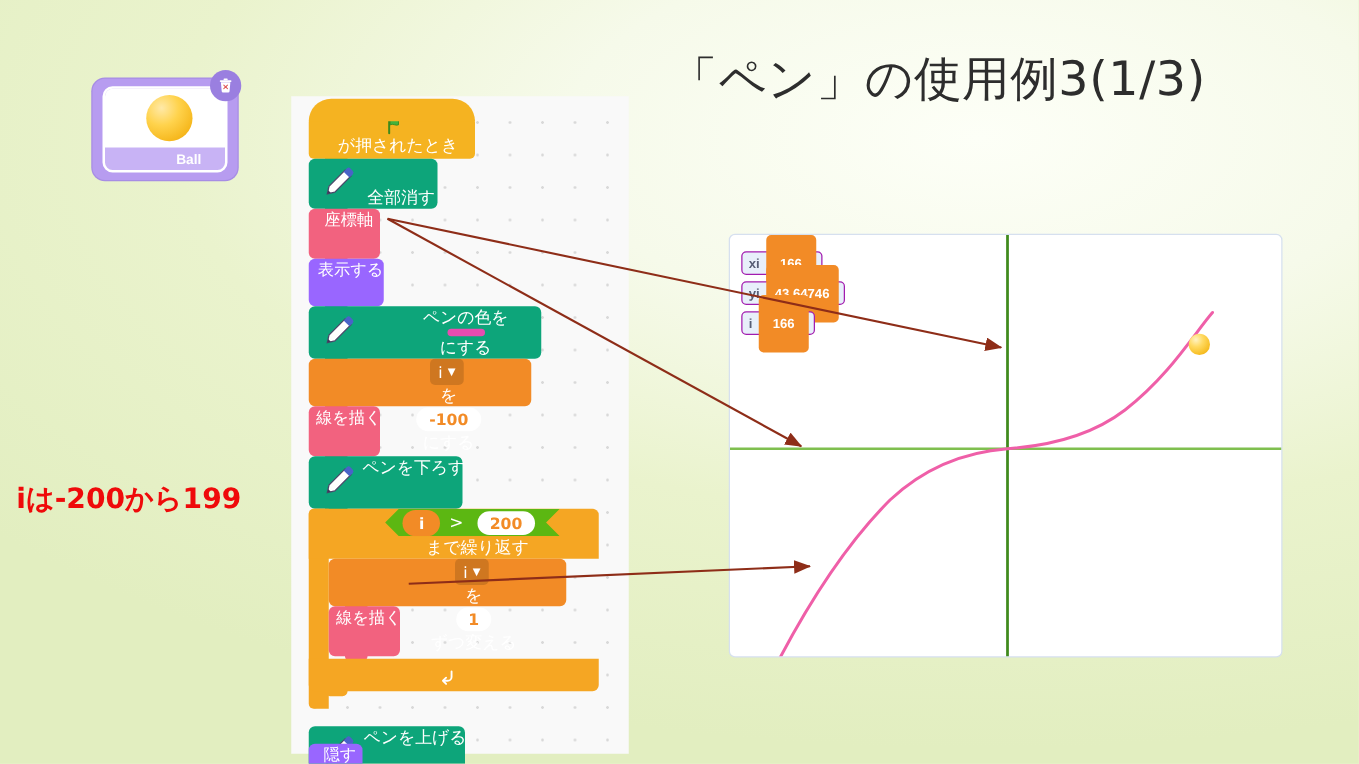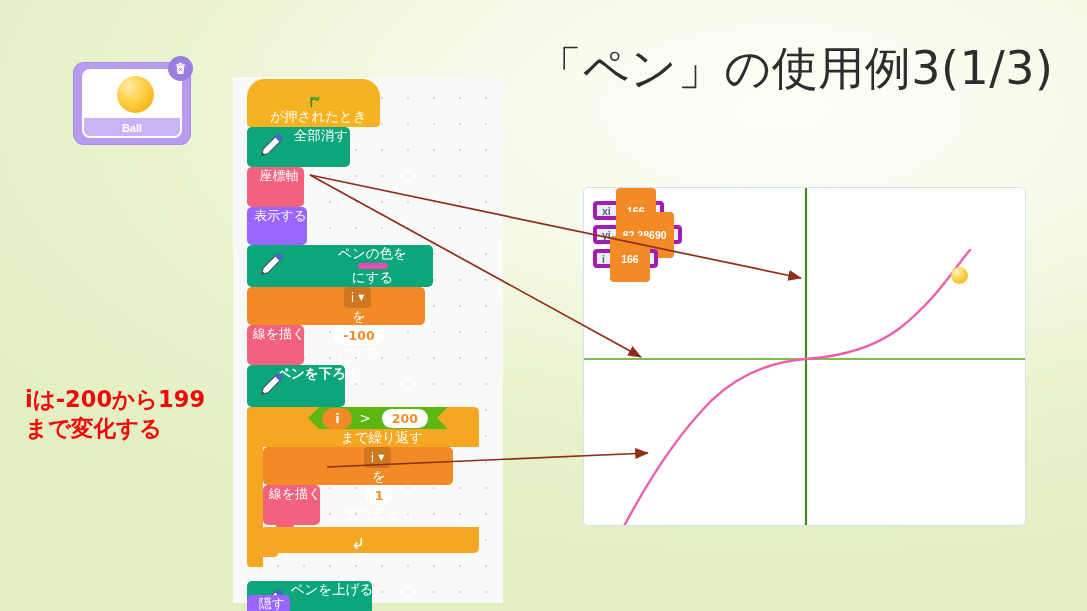--- a/index.html
+++ b/index.html
@@ -20,21 +20,21 @@
     background:
       radial-gradient(ellipse 95% 80% at 72% 18%, #fdfff7 0%, #f6faea 32%, #eaf3cd 62%, #e2eec0 100%);
     overflow: hidden;
   }
 
   
   #slide-title {
     position: absolute;
     left: 536px;
     top: 38px;
-    font-size: 46px;
+    font-size: 38px;
     color: #2d2d2d;
     letter-spacing: 0.5px;
     white-space: nowrap;
     font-family: "DejaVu Sans", "Liberation Sans", sans-serif;
     text-align: center;
   }
 
   
   #sprite-card {
     position: absolute;
@@ -79,20 +79,21 @@
     position: absolute;
     left: 0;
     top: 47px;
     width: 96px;
     height: 20px;
     line-height: 20px;
     text-align: center;
     color: #ffffff;
     font-size: 11px;
     font-weight: bold;
+    padding-left: 19px;
   }
   #sprite-delete {
     position: absolute;
     right: -3px;
     top: -7px;
     width: 25px;
     height: 25px;
     border-radius: 50%;
     background: #9a7fe0;
     display: flex;
@@ -182,21 +183,21 @@
     height: 22px;
     border-radius: 11px;
     background: #e84cb0;
     margin: 0 5px;
     vertical-align: middle;
   }
 
   
   #annotation {
     position: absolute;
-    left: 25px;
+    left: 13px;
     top: 385px;
     width: 215px;
     color: #ef0a0a;
     font-size: 22.5px;
     font-weight: bold;
     line-height: 1.28;
     font-family: "DejaVu Sans", "Liberation Sans", sans-serif;
   }
 
   
@@ -210,21 +211,21 @@
     border: 1px solid #d6e0ef;
     border-radius: 5px;
     box-sizing: border-box;
     overflow: hidden;
   }
   .monitor {
     position: absolute;
     display: inline-flex;
     align-items: center;
     background: #e8effa;
-    border: 4px solid #a21caf;
+    border: 1px solid #a21caf;
     border-radius: 4px;
     padding: 1px 4px 1px 5px;
     height: 19px;
     box-sizing: border-box;
   }
   .mon-name {
     color: #575e75;
     font-size: 10.5px;
     font-weight: bold;
     margin-right: 5px;
@@ -281,21 +282,21 @@
         <svg width="16" height="16" viewBox="0 0 24 24" aria-hidden="true">
           <path d="M5 3v19" stroke="#3f8a1c" stroke-width="2.4" stroke-linecap="round"></path>
           <path d="M6.2 3.6c3.4-2 6.6 1.6 10 0v8.2c-3.4 1.6-6.6-2-10 0V3.6z" fill="#45b23c" stroke="#2f8a22" stroke-width="1"></path>
         </svg>
       </span>
       <span>が押されたとき</span>
       <span class="notch e-notch"></span>
     </div>
     <div style="position:absolute;left:14px;top:2px;width:133px;height:18px;background:#f5b321;border-radius:34px 34px 0 0;"></div>
 
-    <div class="blk c-pen" style="left:14px; top:50px; width:103px; height:40px; border-radius:5px; padding-left:45px;">
+    <div class="blk c-pen" style="left:14px; top:50px; width:103px; height:40px; border-radius:5px; padding-left:45px;justify-content:flex-end;">
       <span class="penicon">
         <svg width="30" height="30" viewBox="0 0 32 32" aria-hidden="true">
           <path d="M22.5 4.4l5 5-13.8 13.8-6.4 1.4 1.4-6.4L22.5 4.4z" fill="#ffffff" stroke="#4a4a6a" stroke-width="1.1"></path>
           <path d="M21.2 5.7l5 5 2.7-2.7a2.2 2.2 0 0 0 0-3.1l-1.9-1.9a2.2 2.2 0 0 0-3.1 0l-2.7 2.7z" fill="#4a63c8"></path>
           <path d="M7.3 24.6l3.1-.7-2.4-2.4-.7 3.1z" fill="#3c3c5a"></path>
         </svg>
       </span>
       <span>全部消す</span>
       <span class="notch p-notch"></span>
     </div>
@@ -333,21 +334,21 @@
       <span class="oval">-100</span>
       <span>にする</span>
       <span class="notch v-notch"></span>
     </div>
 
     <div class="blk c-my" style="left:14px; top:248px; width:57px; height:40px; border-radius:5px; padding-left:7px; font-size:13px;">
       <span>線を描く</span>
       <span class="notch m-notch"></span>
     </div>
 
-    <div class="blk c-pen" style="left:14px; top:288px; width:98px; height:42px; border-radius:5px; padding-left:45px;font-weight:bold;">
+    <div class="blk c-pen" style="left:14px; top:288px; width:123px; height:42px; border-radius:5px; padding-left:45px;">
       <span class="penicon">
         <svg width="30" height="30" viewBox="0 0 32 32" aria-hidden="true">
           <path d="M22.5 4.4l5 5-13.8 13.8-6.4 1.4 1.4-6.4L22.5 4.4z" fill="#ffffff" stroke="#4a4a6a" stroke-width="1.1"></path>
           <path d="M21.2 5.7l5 5 2.7-2.7a2.2 2.2 0 0 0 0-3.1l-1.9-1.9a2.2 2.2 0 0 0-3.1 0l-2.7 2.7z" fill="#4a63c8"></path>
           <path d="M7.3 24.6l3.1-.7-2.4-2.4-.7 3.1z" fill="#3c3c5a"></path>
         </svg>
       </span>
       <span>ペンを下ろす</span>
       <span class="notch p-notch"></span>
     </div>
@@ -407,38 +408,37 @@
 
     <div class="blk c-look" style="left:14px; top:518px; width:43px; height:38px; border-radius:5px; padding-left:7px; font-size:13px;">
       <span>隠す</span>
 
     </div>
 
   </div>
 
   <div id="annotation">
     <div>iは-200から199</div>
-    <div>まで変化する</div>
   </div>
 
   <div id="stage">
 
     <svg width="443" height="339" viewBox="0 0 443 339" style="position:absolute;left:0;top:0;">
       <line x1="222" y1="0" x2="222" y2="339" stroke="#3f8a1c" stroke-width="2.2"></line>
       <line x1="0" y1="171" x2="443" y2="171" stroke="#7fbf4f" stroke-width="2"></line>
       <path d="M38 342 C 60 300, 92 248, 128 212 C 160 182, 196 173, 222 171 C 250 169, 286 163, 316 140 C 352 112, 372 78, 386 62" fill="none" stroke="#ef5fa8" stroke-width="2.4" stroke-linecap="round"></path>
     </svg>
 
     <div class="monitor" style="left:9px; top:13px;">
       <span class="mon-name">xi</span>
       <span class="mon-val">166</span>
     </div>
     <div class="monitor" style="left:9px; top:37px;">
       <span class="mon-name">yi</span>
-      <span class="mon-val">82.28690</span>
+      <span class="mon-val">43.64746</span>
     </div>
     <div class="monitor" style="left:9px; top:61px;">
       <span class="mon-name">i</span>
       <span class="mon-val">166</span>
     </div>
   </div>
 
   <div id="ball-dot"></div>
 
   <svg width="1087" height="611" style="position:absolute;left:0;top:0;pointer-events:none;">

